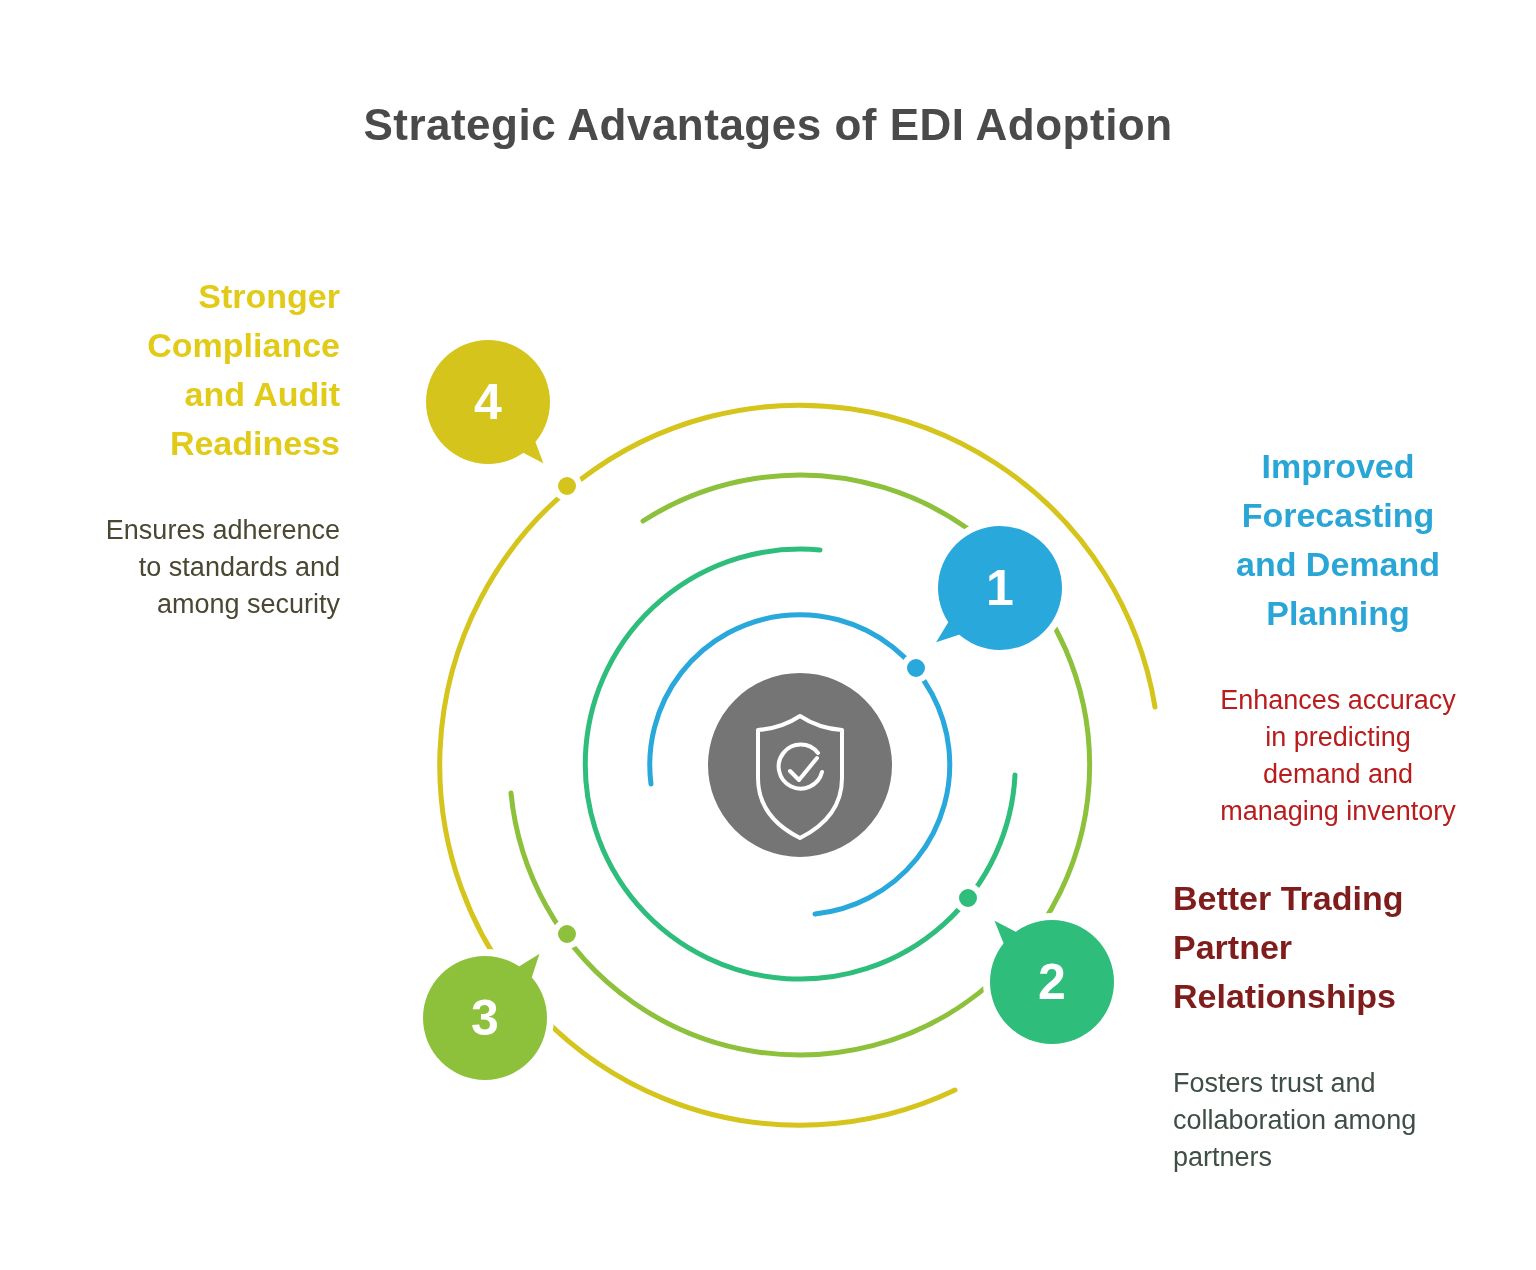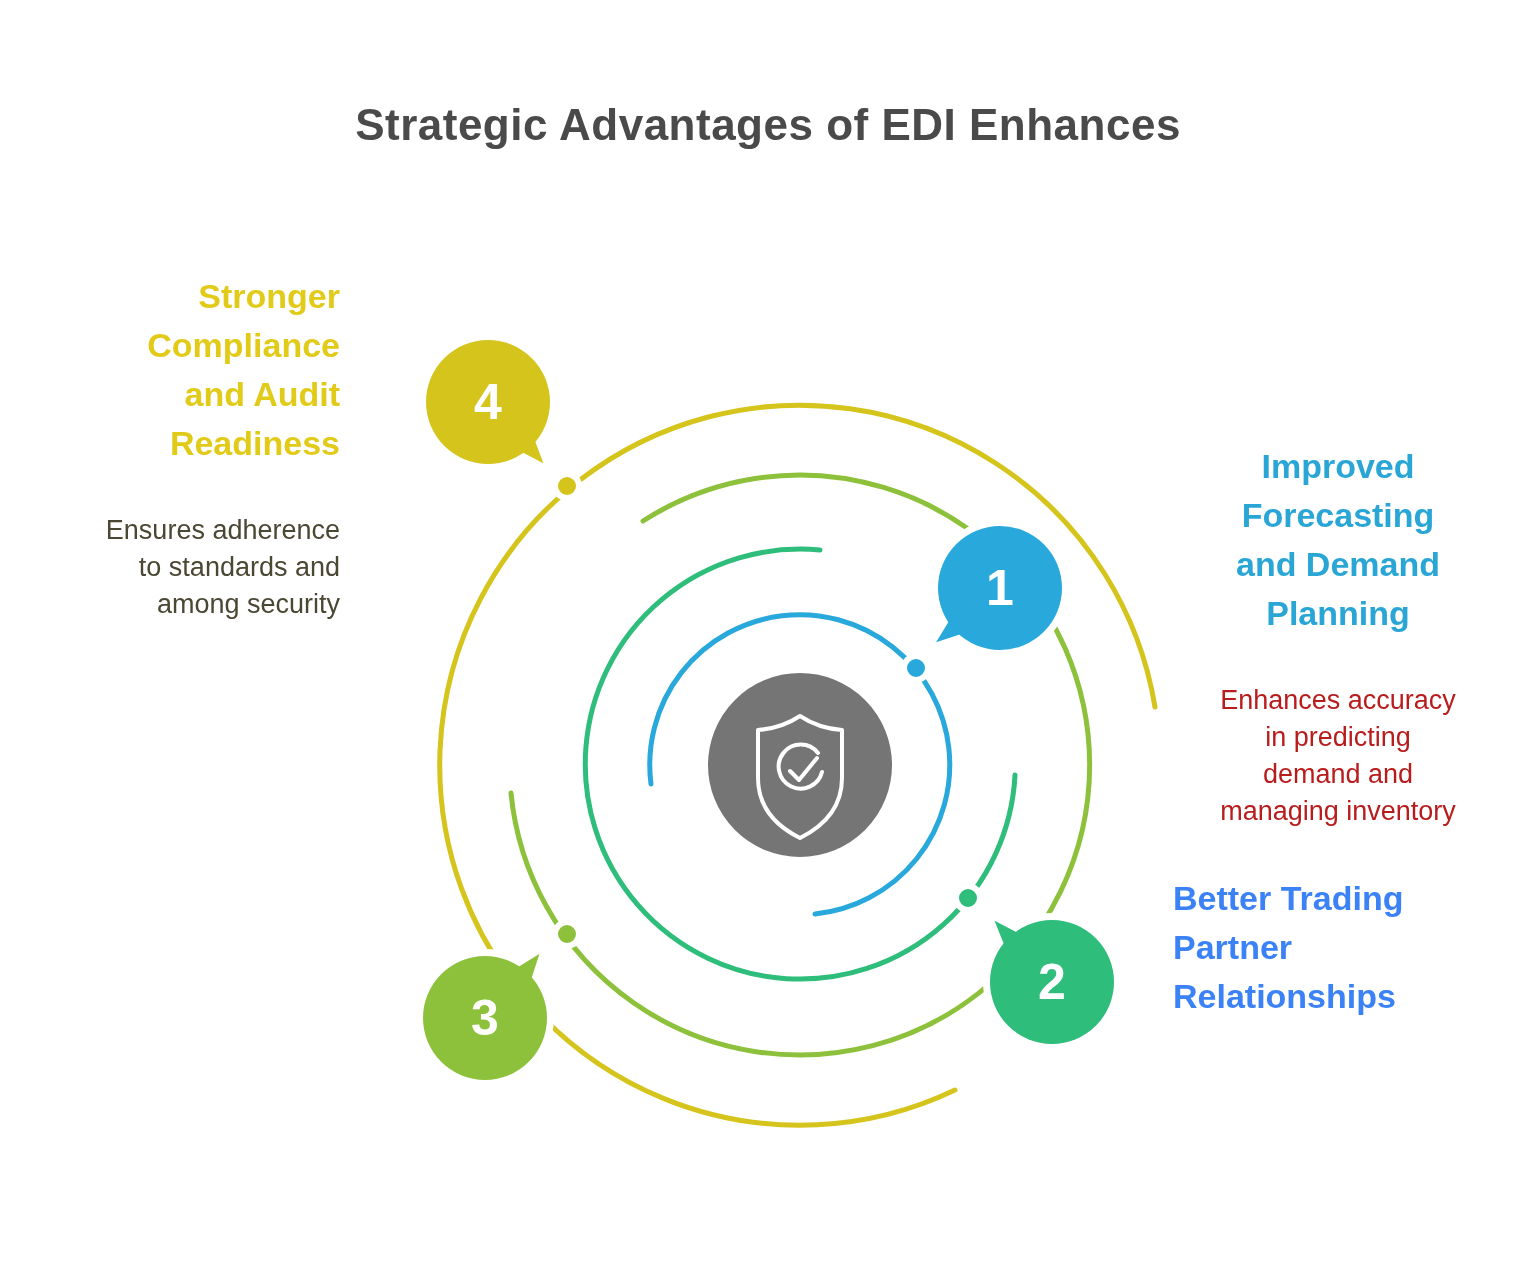--- a/index.html
+++ b/index.html
@@ -14,36 +14,36 @@
   .diagram-svg{position:absolute;left:0;top:0;}
   .item-block{position:absolute;white-space:pre-line;}
   .item-title{font-size:34px;font-weight:700;line-height:49px;}
   .item-desc{font-size:27px;font-weight:500;line-height:37px;margin-top:26px;}
   .align-right{text-align:right;}
   .align-left{text-align:left;}
   .item-1-block{left:1173px;top:424px;width:330px;text-align:center;}
   .item-1-block .item-title{color:#2aa6d6;}
   .item-1-block .item-desc{color:#b91c1c;}
   .item-2-block{left:1173px;top:856px;width:350px;}
-  .item-2-block .item-title{color:#3b82f6;}
+  .item-2-block .item-title{color:#7f1d1d;}
   .item-2-block .item-desc{color:#3f4f46;}
   .item-3-block{right:1169px;top:890px;width:340px;}
   .item-3-block .item-title{color:#8abd2e;}
   .item-3-block .item-desc{color:#4b4e3d;margin-top:16px;}
   .item-4-block{right:1196px;top:254px;width:330px;}
   .item-4-block .item-title{color:#e2cb18;}
   .item-4-block .item-desc{color:#4a4733;}
   .bubble-number{
     font-family:"Liberation Sans", sans-serif;font-size:50px;font-weight:700;fill:#ffffff;
   }
 </style>
 </head>
 <body>
 
-<div class="page-title">Strategic Advantages of EDI Enhances</div>
+<div class="page-title">Strategic Advantages of EDI Adoption</div>
 
 <svg class="diagram-svg" width="1536" height="1270" viewBox="0 0 1536 1270">
 
   <path d="M 955 1090 A 360 360 0 1 1 1155 707" fill="none" stroke="#d5c41b" stroke-width="5" stroke-linecap="round"></path>
   <path d="M 643 521 A 290 290 0 1 1 511 793" fill="none" stroke="#8dc13c" stroke-width="5" stroke-linecap="round"></path>
   <path d="M 820 550 A 215 215 0 1 0 1015 775" fill="none" stroke="#2ebd7a" stroke-width="5" stroke-linecap="round"></path>
   <path d="M 651 784 A 150 150 0 1 1 815 914" fill="none" stroke="#29a8dc" stroke-width="5" stroke-linecap="round"></path>
 
   <circle cx="567" cy="486" r="12" fill="#d5c41b" stroke="#ffffff" stroke-width="6"></circle>
   <circle cx="916" cy="668" r="12" fill="#29a8dc" stroke="#ffffff" stroke-width="6"></circle>
@@ -96,20 +96,23 @@
   <div class="item-desc">Enhances accuracy
 in predicting
 demand and
 managing inventory</div>
 </div>
 
 <div class="item-block item-2-block align-left">
   <div class="item-title">Better Trading
 Partner
 Relationships</div>
+  <div class="item-desc">Fosters trust and
+collaboration among
+partners</div>
 </div>
 
 <div class="item-block item-3-block align-right">
 </div>
 
 <div class="item-block item-4-block align-right">
   <div class="item-title">Stronger
 Compliance
 and Audit
 Readiness</div>

